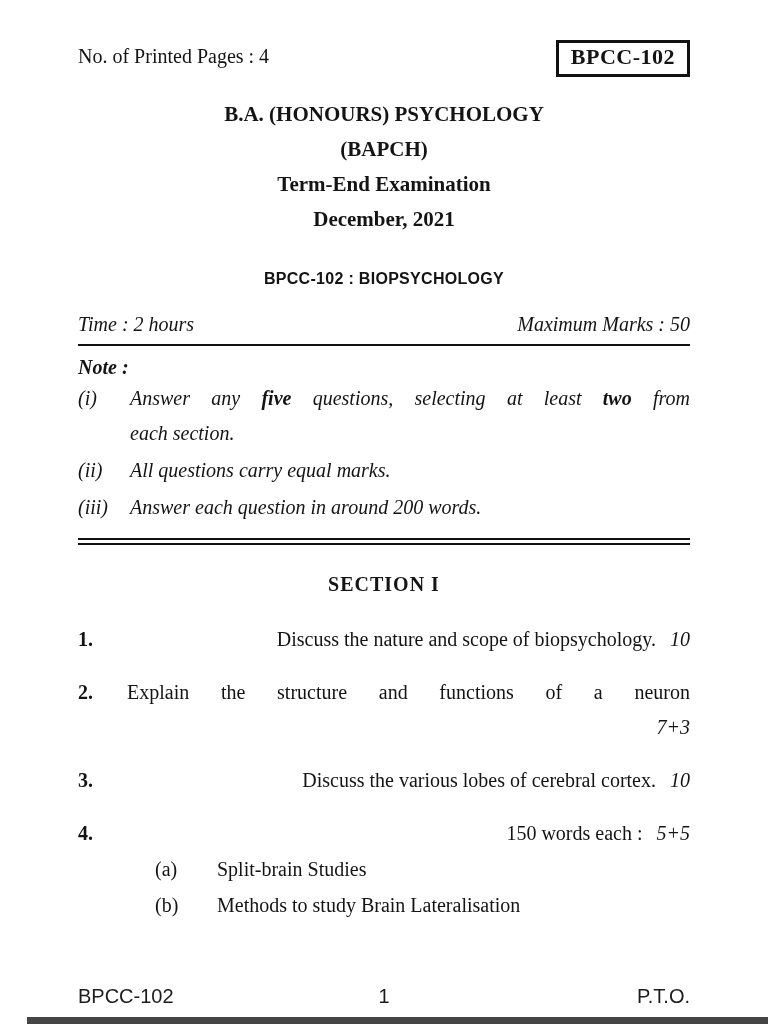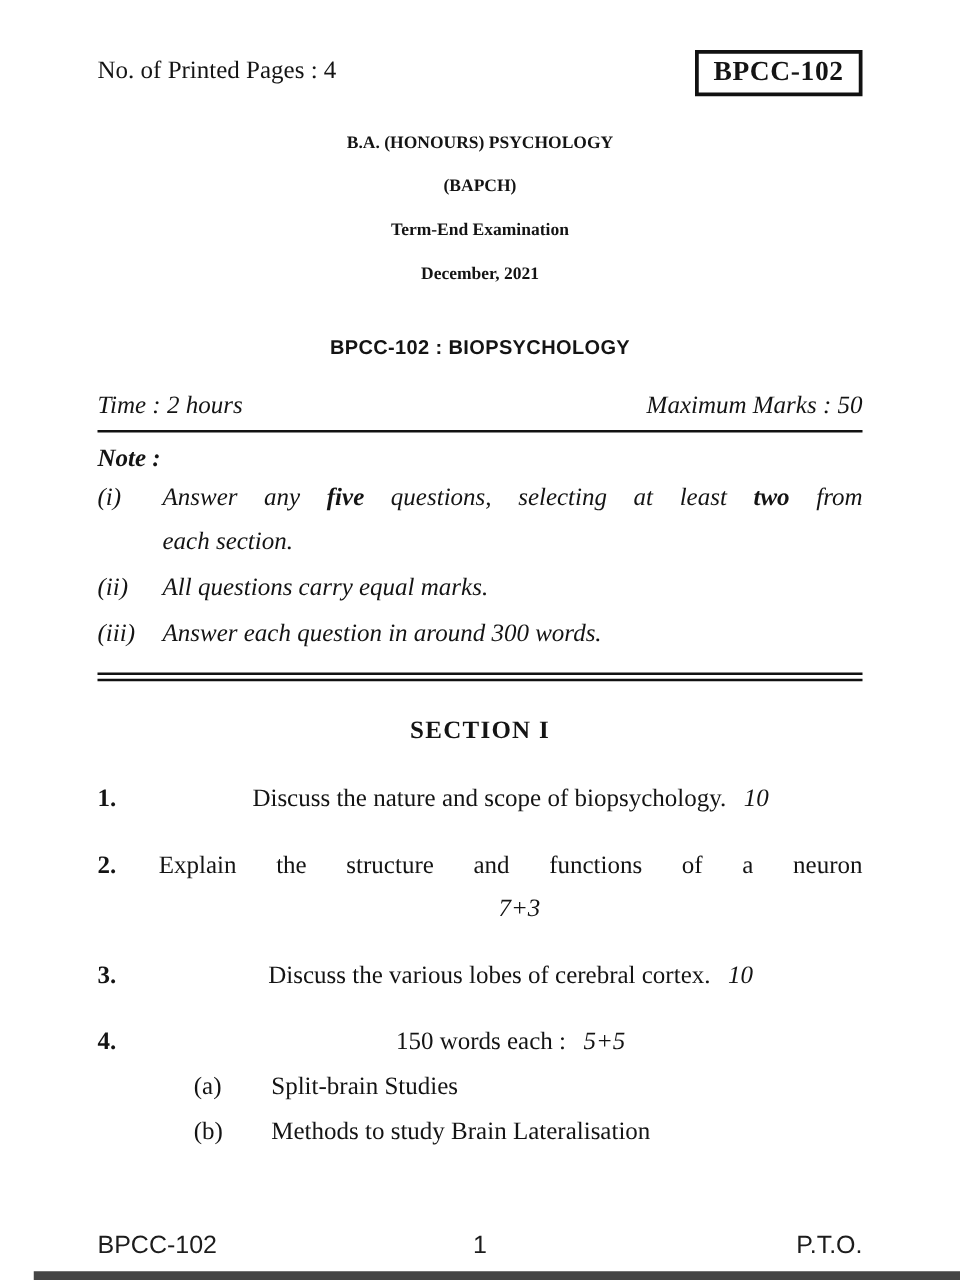--- a/index.html
+++ b/index.html
@@ -11,21 +11,21 @@
   .content { padding:40px 78px 0 78px; }
 
   .topbar { display:flex; justify-content:space-between; align-items:flex-start; }
   .printed-pages { font-size:20px; padding-top:5px; }
   .badge {
     border:3px solid #111; padding:1px 12px 4px 12px;
     font-weight:bold; font-size:22px; letter-spacing:0.5px;
   }
 
   .header-block { text-align:center; margin-top:20px; font-weight:bold;
-    font-size:14px; line-height:35px; }
+    font-size:21px; line-height:35px; }
 
   .course-title { text-align:center; margin-top:33px;
     font-family:"Liberation Sans", sans-serif; font-weight:bold;
     font-size:16px; letter-spacing:0.3px; }
 
   .meta-row { display:flex; justify-content:space-between; margin-top:25px;
     font-style:italic; font-size:20px; }
   .rule { margin-top:8px; height:2px; background:#111; }
 
   .note-head { margin-top:10px; font-weight:bold; font-style:italic; font-size:20px; }
@@ -38,21 +38,21 @@
   .double-rule { margin-top:13px; border-top:2px solid #111;
     border-bottom:2px solid #111; height:3px; }
 
   .section-title { text-align:center; font-weight:bold; font-size:20px;
     margin-top:28px; letter-spacing:1px; }
 
   .question { display:flex; margin-top:18px; font-size:20px; line-height:35px; }
   .q-first { margin-top:26px; }
   .q-num { width:49px; flex:none; font-weight:bold; }
   .q-body { flex:1; }
-  .q-line { display:flex; justify-content:center; }
+  .q-line { display:flex; justify-content:flex-end; }
   .marks { font-style:italic; margin-left:14px; flex:none; }
   .sub-item { display:flex; margin-left:28px; line-height:36px; }
   .sub-label { width:62px; flex:none; }
 
   .footer { position:absolute; left:78px; right:78px; bottom:16px;
     display:flex; font-family:"Liberation Sans", sans-serif; font-size:20px;
     color:#1c1c1c; }
   .footer-left { flex:1; text-align:left; }
   .footer-center { flex:1; text-align:center; }
   .footer-right { flex:1; text-align:right; }
@@ -98,21 +98,21 @@
       </div>
     </div>
 
     <div class="note-item">
       <div class="note-label">(ii)</div>
       <div class="note-body">All questions carry equal marks.</div>
     </div>
 
     <div class="note-item">
       <div class="note-label">(iii)</div>
-      <div class="note-body">Answer each question in around 300 words.</div>
+      <div class="note-body">Answer each question in around 200 words.</div>
     </div>
 
     <div class="double-rule"></div>
 
     <div class="section-title">SECTION I</div>
 
     <div class="question q-first">
       <div class="q-num">1.</div>
       <div class="q-body">
         <div class="q-line">

